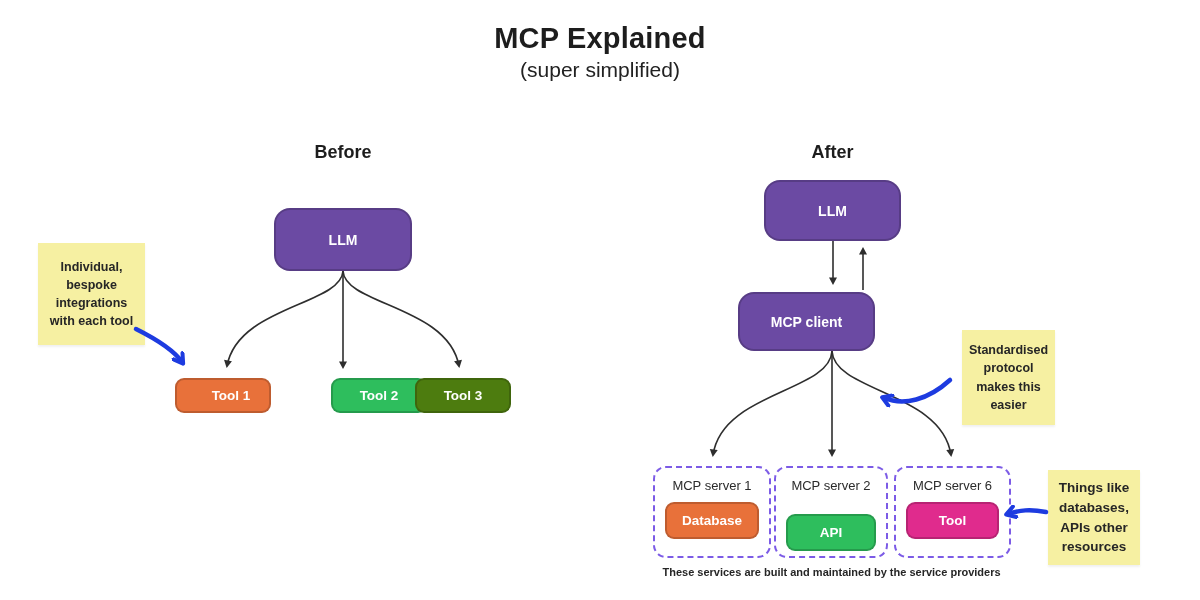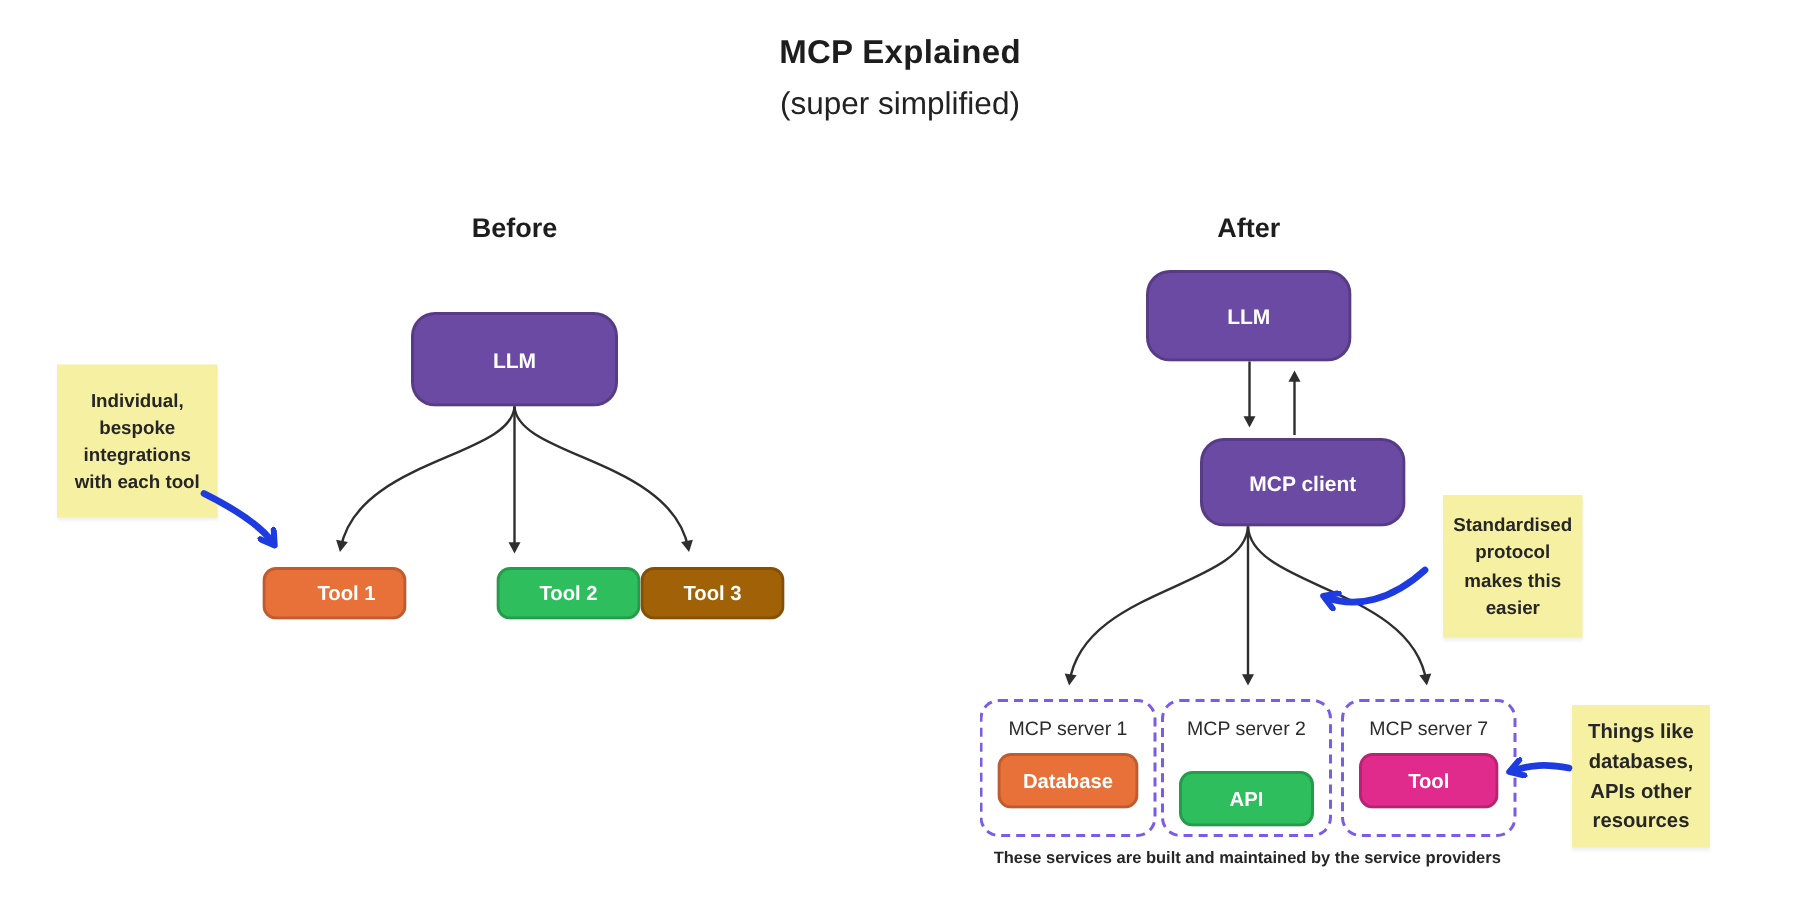--- a/index.html
+++ b/index.html
@@ -2,36 +2,36 @@
 <html><head>
 <meta charset="utf-8">
 <style>
   html,body{margin:0;padding:0;background:#ffffff;}
   #canvas{
     position:relative;width:1200px;height:600px;background:#ffffff;overflow:hidden;
     font-family:"Liberation Sans","DejaVu Sans",sans-serif;color:#1d1d1d;
   }
   .abs{position:absolute;}
   
-  .title-main{left:0;top:22px;width:1200px;text-align:center;font-size:22px;font-weight:700;letter-spacing:.2px;}
+  .title-main{left:0;top:22px;width:1200px;text-align:center;font-size:29px;font-weight:700;letter-spacing:.2px;}
   .title-sub{left:0;top:58px;width:1200px;text-align:center;font-size:21px;font-weight:400;color:#222;}
   
   .section-heading{text-align:center;font-size:18px;font-weight:700;}
   .before-heading{left:274px;top:142px;width:138px;}
   .after-heading{left:764px;top:142px;width:137px;}
   
   .node{
     display:flex;align-items:center;justify-content:center;
     color:#fff;font-weight:700;border:2px solid rgba(0,0,0,0.18);box-sizing:border-box;
   }
   .node-big{border-radius:16px;font-size:14px;}
   .node-small{border-radius:9px;font-size:13.5px;}
   .before-llm{left:274px;top:208px;width:138px;height:63px;}
   .after-llm{left:764px;top:180px;width:137px;height:61px;}
-  .after-client{left:800px;top:292px;width:137px;height:59px;}
+  .after-client{left:738px;top:292px;width:137px;height:59px;}
   .tool-1{left:175px;top:378px;width:96px;height:35px;padding-left:16px;}
   .tool-2{left:295px;top:378px;width:96px;height:35px;margin-left:36px;}
   .tool-3{left:415px;top:378px;width:96px;height:35px;}
   
   .server-card{
     top:466px;height:92px;border:2px dashed #7C5BE6;border-radius:13px;box-sizing:border-box;
     display:flex;flex-direction:column;align-items:center;justify-content:flex-start;padding:10px 10px 0 10px;
   }
   .server-1{left:653px;width:118px;}
   .server-2{left:774px;width:114px;}
@@ -64,21 +64,21 @@
   <div class="abs title-sub">(super simplified)</div>
   <div class="abs node node-big before-llm" style="background: rgb(107, 74, 163);">
     <span>LLM</span>
   </div>
   <div class="abs node node-small tool-1" style="background: rgb(232, 113, 58);">
     <span>Tool 1</span>
   </div>
   <div class="abs node node-small tool-2" style="background: rgb(46, 190, 93);">
     <span>Tool 2</span>
   </div>
-  <div class="abs node node-small tool-3" style="background: #a16207; margin-left: 12px;">
+  <div class="abs node node-small tool-3" style="background: #4d7c0f;">
     <span>Tool 3</span>
   </div>
   <div class="abs sticky note-individual" style="background: rgb(246, 240, 162);">Individual,
 bespoke
 integrations
 with each tool</div>
 
   <div class="abs section-heading after-heading">After</div>
   <div class="abs node node-big after-llm" style="background: rgb(107, 74, 163);">
     <span>LLM</span>
@@ -93,21 +93,21 @@
       <span>Database</span>
     </div>
   </div>
   <div class="abs server-card server-2" style="border-color: rgb(124, 91, 230);">
     <div class="server-title">MCP server 2</div>
     <div class="node node-small server-item" style="background: rgb(46, 190, 93); margin-top: 12px;">
       <span>API</span>
     </div>
   </div>
   <div class="abs server-card server-3" style="border-color: rgb(124, 91, 230);">
-    <div class="server-title">MCP server 7</div>
+    <div class="server-title">MCP server 6</div>
     <div class="node node-small server-item" style="background: rgb(224, 43, 141);">
       <span>Tool</span>
     </div>
   </div>
 
   <div class="abs sticky note-protocol" style="background: rgb(246, 240, 162);">Standardised
 protocol
 makes this
 easier</div>
   <div class="abs sticky note-resources" style="background: rgb(246, 240, 162);">Things like

